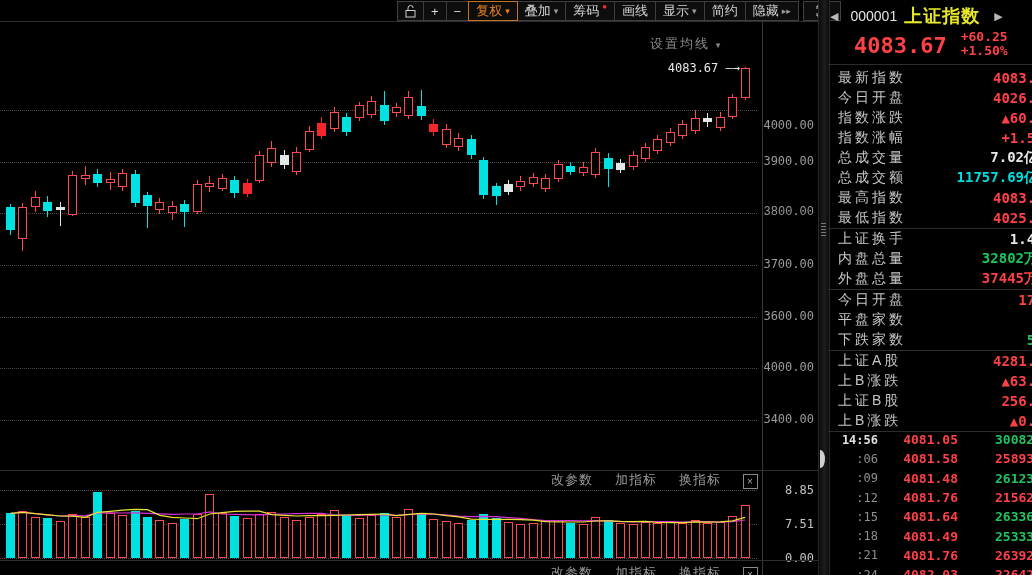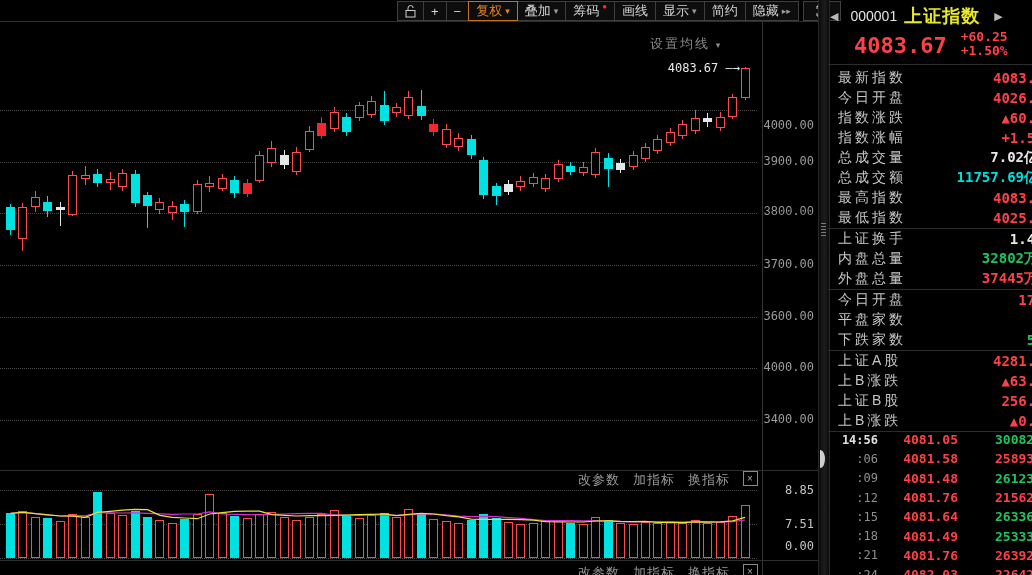--- a/index.html
+++ b/index.html
@@ -23,22 +23,22 @@
         font:12px "DejaVu Sans Mono",monospace;}
   .vlab{position:absolute;left:762px;width:52px;text-align:right;color:#c4c4c4;
         font:12px "DejaVu Sans Mono",monospace;}
   .axis-v{position:absolute;left:762px;top:22px;width:0;height:553px;border-left:1px solid #363636;}
   .hline{position:absolute;left:0;width:818px;height:0;border-top:1px solid #2e2e2e;}
   .candle,.vbar,.wick{position:absolute;}
   .ma-note{position:absolute;left:650px;top:35px;width:100px;color:#8a8a8a;font-size:13px;
            letter-spacing:2px;pointer-events:auto;cursor:pointer;}
   .annot{position:absolute;top:61px;right:292px;color:#e8e8e8;
          font:12px "DejaVu Sans Mono",monospace;white-space:nowrap;}
-  .pane-links{position:absolute;width:230px;display:flex;justify-content:flex-end;gap:13px;
-              color:#9a9a9a;font-size:13px;letter-spacing:1px;pointer-events:auto;}
+  .pane-links{position:absolute;width:230px;display:flex;justify-content:flex-end;gap:22px;
+              color:#9a9a9a;font-size:13px;letter-spacing:1px;pointer-events:auto;align-items:flex-end;}
   .pane-links span{cursor:pointer;}
   .closebox{display:inline-flex;width:13px;height:13px;border:1px solid #8a8a8a;color:#aaa;
             font-size:10px;line-height:12px;align-items:center;justify-content:center;cursor:pointer;}
   
   .splitter{position:absolute;left:818px;top:0;width:10px;height:575px;
             background:linear-gradient(90deg,#0c0c0c,#1d1d1d 55%,#0c0c0c);
             border-left:1px solid #272727;border-right:1px solid #272727;cursor:col-resize;}
   .grip{position:absolute;left:2px;top:221px;width:5px;height:15px;
         background:repeating-linear-gradient(0deg,#787878 0 1px,transparent 1px 3px);}
   .collapse-handle{position:absolute;left:1px;top:450px;width:5px;height:18px;background:#cfcfcf;
@@ -84,21 +84,21 @@
       <div class="ylab" style="top: 308.68px;">3600.00</div>
       <div class="grid" style="top: 368.35px;"></div>
       <div class="ylab" style="top: 360.35px;">4000.00</div>
       <div class="grid" style="top: 420.02px;"></div>
       <div class="ylab" style="top: 412.02px;">3400.00</div>
       <div class="grid" style="top: 489.997px;"></div>
       <div class="vlab" style="top: 482.997px;">8.85</div>
       <div class="grid" style="top: 523.96px;"></div>
       <div class="vlab" style="top: 516.96px;">7.51</div>
       <div class="grid" style="top: 558px;"></div>
-      <div class="vlab" style="top: 539px;">0.00</div>
+      <div class="vlab" style="top: 551px;">0.00</div>
       <div class="wick" style="left: 10px; top: 204.039px; width: 1px; height: 31.002px; background: rgb(0, 226, 226);"></div>
       <div class="candle" style="left: 6px; top: 207.14px; width: 9px; height: 22.7348px; background: rgb(0, 226, 226);"></div>
       <div class="vbar" style="left: 6px; top: 513.433px; width: 9px; height: 44.5672px; background: rgb(0, 226, 226);"></div>
       <div class="wick" style="left: 22.45px; top: 203.006px; width: 1px; height: 47.5364px; background: rgb(251, 75, 79);"></div>
       <div class="candle" style="left: 18.45px; top: 207.14px; width: 9px; height: 32.0354px; background: rgb(0, 0, 0); border: 1px solid rgb(251, 75, 79); box-sizing: border-box;"></div>
       <div class="vbar" style="left: 18.45px; top: 511.128px; width: 9px; height: 46.8724px; background: rgb(0, 0, 0); border: 1px solid rgb(251, 75, 79); box-sizing: border-box;"></div>
       <div class="wick" style="left: 34.9px; top: 190.605px; width: 1px; height: 21.7014px; background: rgb(251, 75, 79);"></div>
       <div class="candle" style="left: 30.9px; top: 196.806px; width: 9px; height: 10.334px; background: rgb(0, 0, 0); border: 1px solid rgb(251, 75, 79); box-sizing: border-box;"></div>
       <div class="vbar" style="left: 30.9px; top: 516.506px; width: 9px; height: 41.4936px; background: rgb(0, 0, 0); border: 1px solid rgb(251, 75, 79); box-sizing: border-box;"></div>
       <div class="wick" style="left: 47.35px; top: 195.772px; width: 1px; height: 21.7014px; background: rgb(0, 226, 226);"></div>

